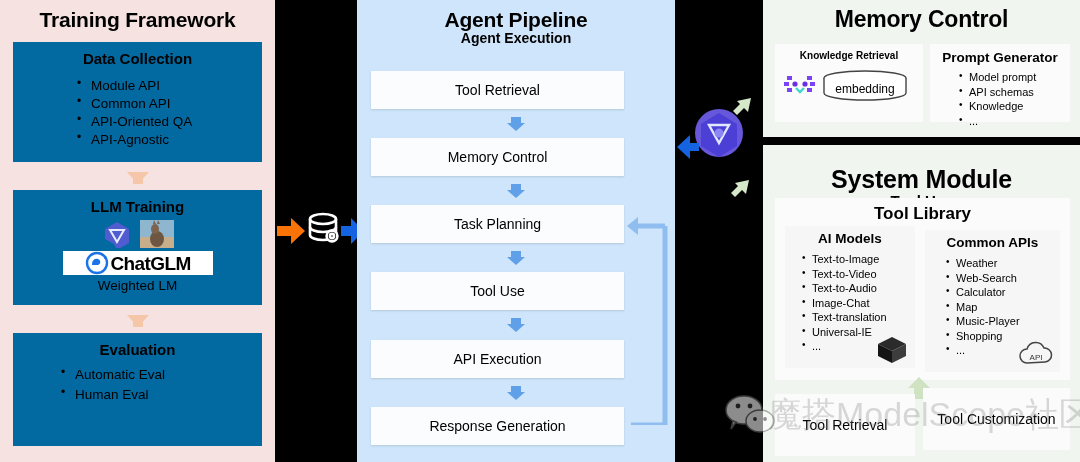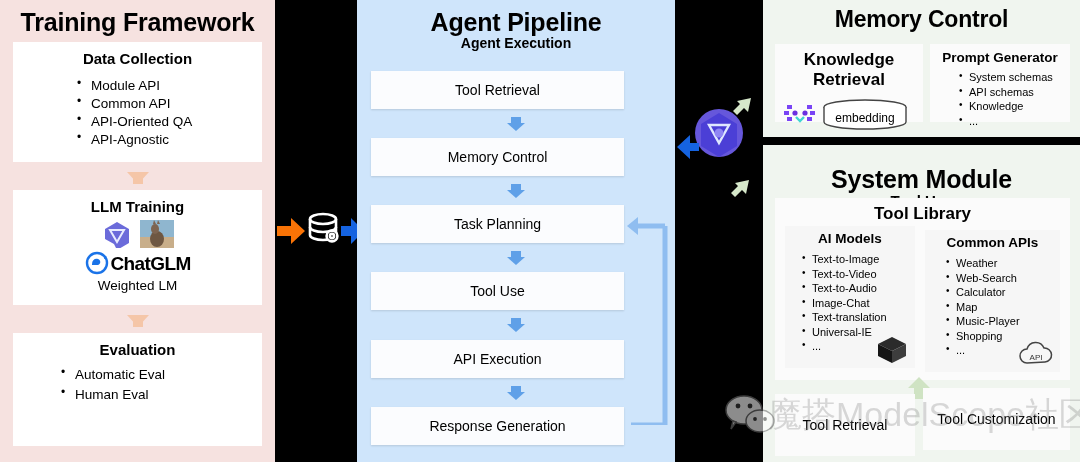--- a/index.html
+++ b/index.html
@@ -10,26 +10,26 @@
   
   .panel{position:absolute;top:0;height:462px;box-sizing:border-box;}
   .panel-pink{left:0;width:275px;background:#f6e2e0;}
   .panel-blue{left:357px;width:318px;background:#cfe5fb;}
   .panel-green{left:763px;width:317px;background:#000;}
   .gap{position:absolute;top:0;height:462px;background:#000;}
   .gap-1{left:275px;width:82px;}
   .gap-2{left:675px;width:88px;}
 
   
-  .h-main{font-size:25px;font-weight:bold;text-align:center;letter-spacing:-0.2px;}
+  .h-main{font-size:21px;font-weight:bold;text-align:center;letter-spacing:-0.2px;}
   .h-sub{font-size:14px;font-weight:bold;text-align:center;margin-top:-2px;}
   .card-title{font-size:15px;font-weight:bold;text-align:center;}
 
   
-  .lcard{position:absolute;left:13px;width:249px;background:#ffffff;
+  .lcard{position:absolute;left:13px;width:249px;background:#0369a1;
          box-sizing:border-box;}
   .bullets{margin:0;padding:0;list-style:none;font-size:13.5px;line-height:1.33;}
   .bullets li{position:relative;padding-left:16px;}
   .bullets li:before{content:"\2022";position:absolute;left:2px;top:-1px;font-size:12px;}
   .bullets.sub{font-size:11px;margin-left:34px;line-height:1.28;}
   .bullets.sub li:before{font-size:9px;top:0px;}
   .arrow-pink{position:absolute;left:50%;transform:translateX(-50%);
       width:0;height:0;border-left:11px solid transparent;border-right:11px solid transparent;
       border-top:12px solid #f5c6a8;}
   .arrow-pink:after{content:"";position:absolute;left:-5px;top:-8px;width:10px;height:8px;background:#f5c6a8;}
@@ -199,41 +199,41 @@
       <path d="M15 7 l-11 9 11 9 z" fill="#8fbdf0"></path>
     </svg>
   </div>
 
   <div class="panel panel-green">
 
     <div class="rsec" style="top:0;height:137px">
       <div class="h-main" style="margin-top:6px;font-size:23px">Memory Control</div>
 
       <div class="rcard" style="left:12px;top:44px;width:148px;height:78px;padding-top:6px">
-        <div class="card-title" style="font-size:17px">Knowledge Retrieval</div>
+        <div class="card-title" style="font-size:10px">Knowledge Retrieval</div>
         <div style="display:flex;align-items:center;gap:5px;margin:8px 0 0 8px">
           <svg width="33" height="26">
             <path d="M4 3 h5 v4 h-5 z M1 9 h5 v4 h-5 z M4 15 h5 v4 h-5 z" fill="#7a44f5"></path>
             <path d="M29 3 h-5 v4 h5 z M32 9 h-5 v4 h5 z M29 15 h-5 v4 h5 z" fill="#7a44f5"></path>
             <circle cx="12" cy="11" r="2.6" fill="#6b2fe0"></circle>
             <circle cx="22" cy="11" r="2.6" fill="#6b2fe0"></circle>
             <path d="M13 15 l4 4 4 -4" fill="none" stroke="#3fd7d2" stroke-width="2.4"></path>
           </svg>
           <svg width="88" height="34">
             <ellipse cx="44" cy="9" rx="41" ry="7" fill="#fff" stroke="#444" stroke-width="1.4"></ellipse>
             <path d="M3 9 v15 c0 3.9 18.4 7 41 7 s41-3.1 41-7 V9" fill="#fff" stroke="#444" stroke-width="1.4"></path>
             <text x="44" y="24" font-size="12" text-anchor="middle" font-family="Liberation Sans, sans-serif" fill="#000">embedding</text>
           </svg>
         </div>
       </div>
 
       <div class="rcard" style="left:167px;top:44px;width:140px;height:78px;padding-top:6px">
         <div class="card-title" style="font-size:13.5px">Prompt Generator</div>
         <ul class="rbul" style="margin:5px 0 0 28px">
-          <li>System schemas</li>
+          <li>Model prompt</li>
           <li>API schemas</li>
           <li>Knowledge</li>
           <li>...</li>
         </ul>
       </div>
     </div>
 
     <div class="rsec" style="top:145px;height:317px">
       <div class="h-main" style="margin-top:20px;font-size:25px">System Module</div>
       <div class="h-sub" style="font-size:15px">Tool Use</div>

